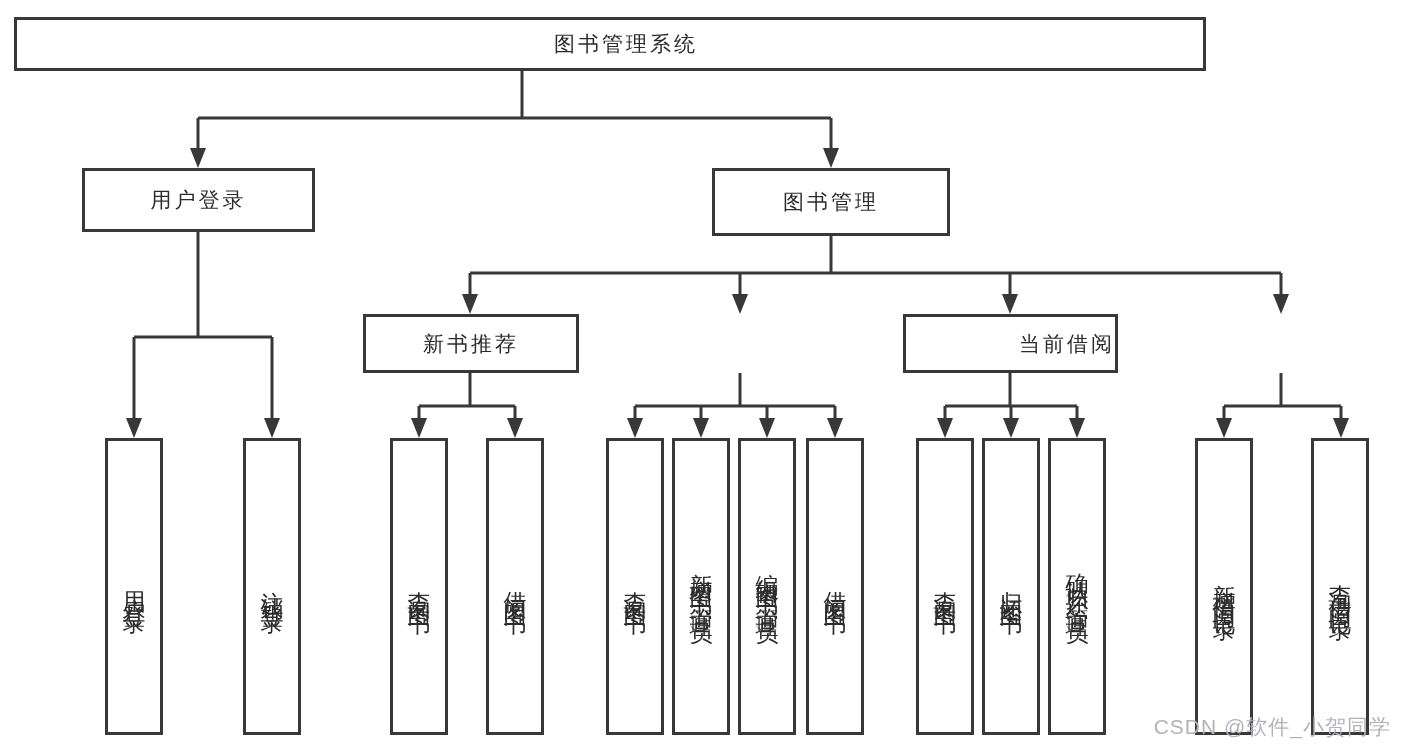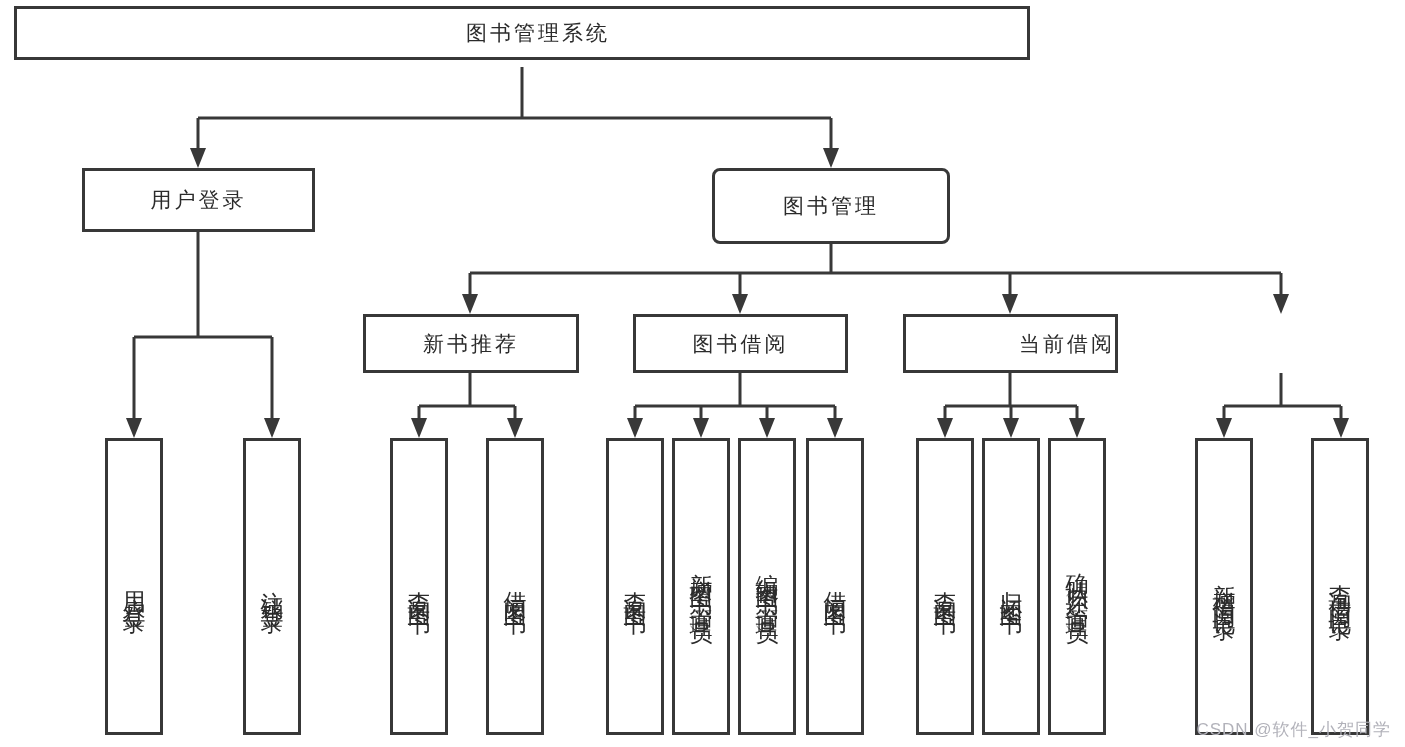--- a/index.html
+++ b/index.html
@@ -41,21 +41,21 @@
     writing-mode: vertical-rl;
     text-orientation: mixed;
     font-size: 23px;
     letter-spacing: 7px;
     line-height: 1;
   }
   .watermark {
     position: absolute;
     right: 14px;
     bottom: 6px;
-    font-size: 17px;
+    font-size: 21px;
     color: var(--watermark, #b2b2ba);
     letter-spacing: 1px;
     z-index: 3;
     white-space: nowrap;
   }
 </style>
 </head>
 <body>
 
 <div class="stage">
@@ -81,34 +81,31 @@
       <path d="M 827 418 L 843 418 L 835 438 Z" fill="#383838"></path>
       <path d="M 1010 373 L 1010 406 M 945 406 L 1077 406 M 945 406 L 945 422 M 1011 406 L 1011 422 M 1077 406 L 1077 422" fill="none" stroke="#383838" stroke-width="3"></path>
       <path d="M 937 418 L 953 418 L 945 438 Z" fill="#383838"></path>
       <path d="M 1003 418 L 1019 418 L 1011 438 Z" fill="#383838"></path>
       <path d="M 1069 418 L 1085 418 L 1077 438 Z" fill="#383838"></path>
       <path d="M 1281 373 L 1281 406 M 1224 406 L 1341 406 M 1224 406 L 1224 422 M 1341 406 L 1341 422" fill="none" stroke="#383838" stroke-width="3"></path>
       <path d="M 1216 418 L 1232 418 L 1224 438 Z" fill="#383838"></path>
       <path d="M 1333 418 L 1349 418 L 1341 438 Z" fill="#383838"></path>
     </svg>
   <div class="watermark">CSDN @软件_小贺同学</div>
-<div class="node h" style="left: 14px; top: 6px; width: 1016px; height: 54px; padding-left: 32px;">
+<div class="node h" style="left: 14px; top: 17px; width: 1192px; height: 54px; padding-left: 32px;">
       <span class="lbl">图书管理系统</span>
     </div>
     <div class="node h" style="left: 82px; top: 168px; width: 233px; height: 64px;">
       <span class="lbl">用户登录</span>
     </div>
-    <div class="node h" style="left: 712px; top: 168px; width: 238px; height: 76px; border-radius: 8px;">
+    <div class="node h" style="left: 712px; top: 168px; width: 238px; height: 68px;">
       <span class="lbl">图书管理</span>
     </div>
     <div class="node h" style="left: 363px; top: 314px; width: 216px; height: 59px;">
       <span class="lbl">新书推荐</span>
-    </div>
-    <div class="node h" style="left: 633px; top: 314px; width: 215px; height: 59px;">
-      <span class="lbl">图书借阅</span>
     </div>
     <div class="node h" style="left: 903px; top: 314px; width: 215px; height: 59px; justify-content: flex-end;">
       <span class="lbl">当前借阅</span>
     </div>
     <div class="node v" style="left: 105px; top: 438px; width: 58px; height: 297px;">
       <span class="lbl">用户登录</span>
     </div>
     <div class="node v" style="left: 243px; top: 438px; width: 58px; height: 297px;">
       <span class="lbl">注销登录</span>
     </div>

